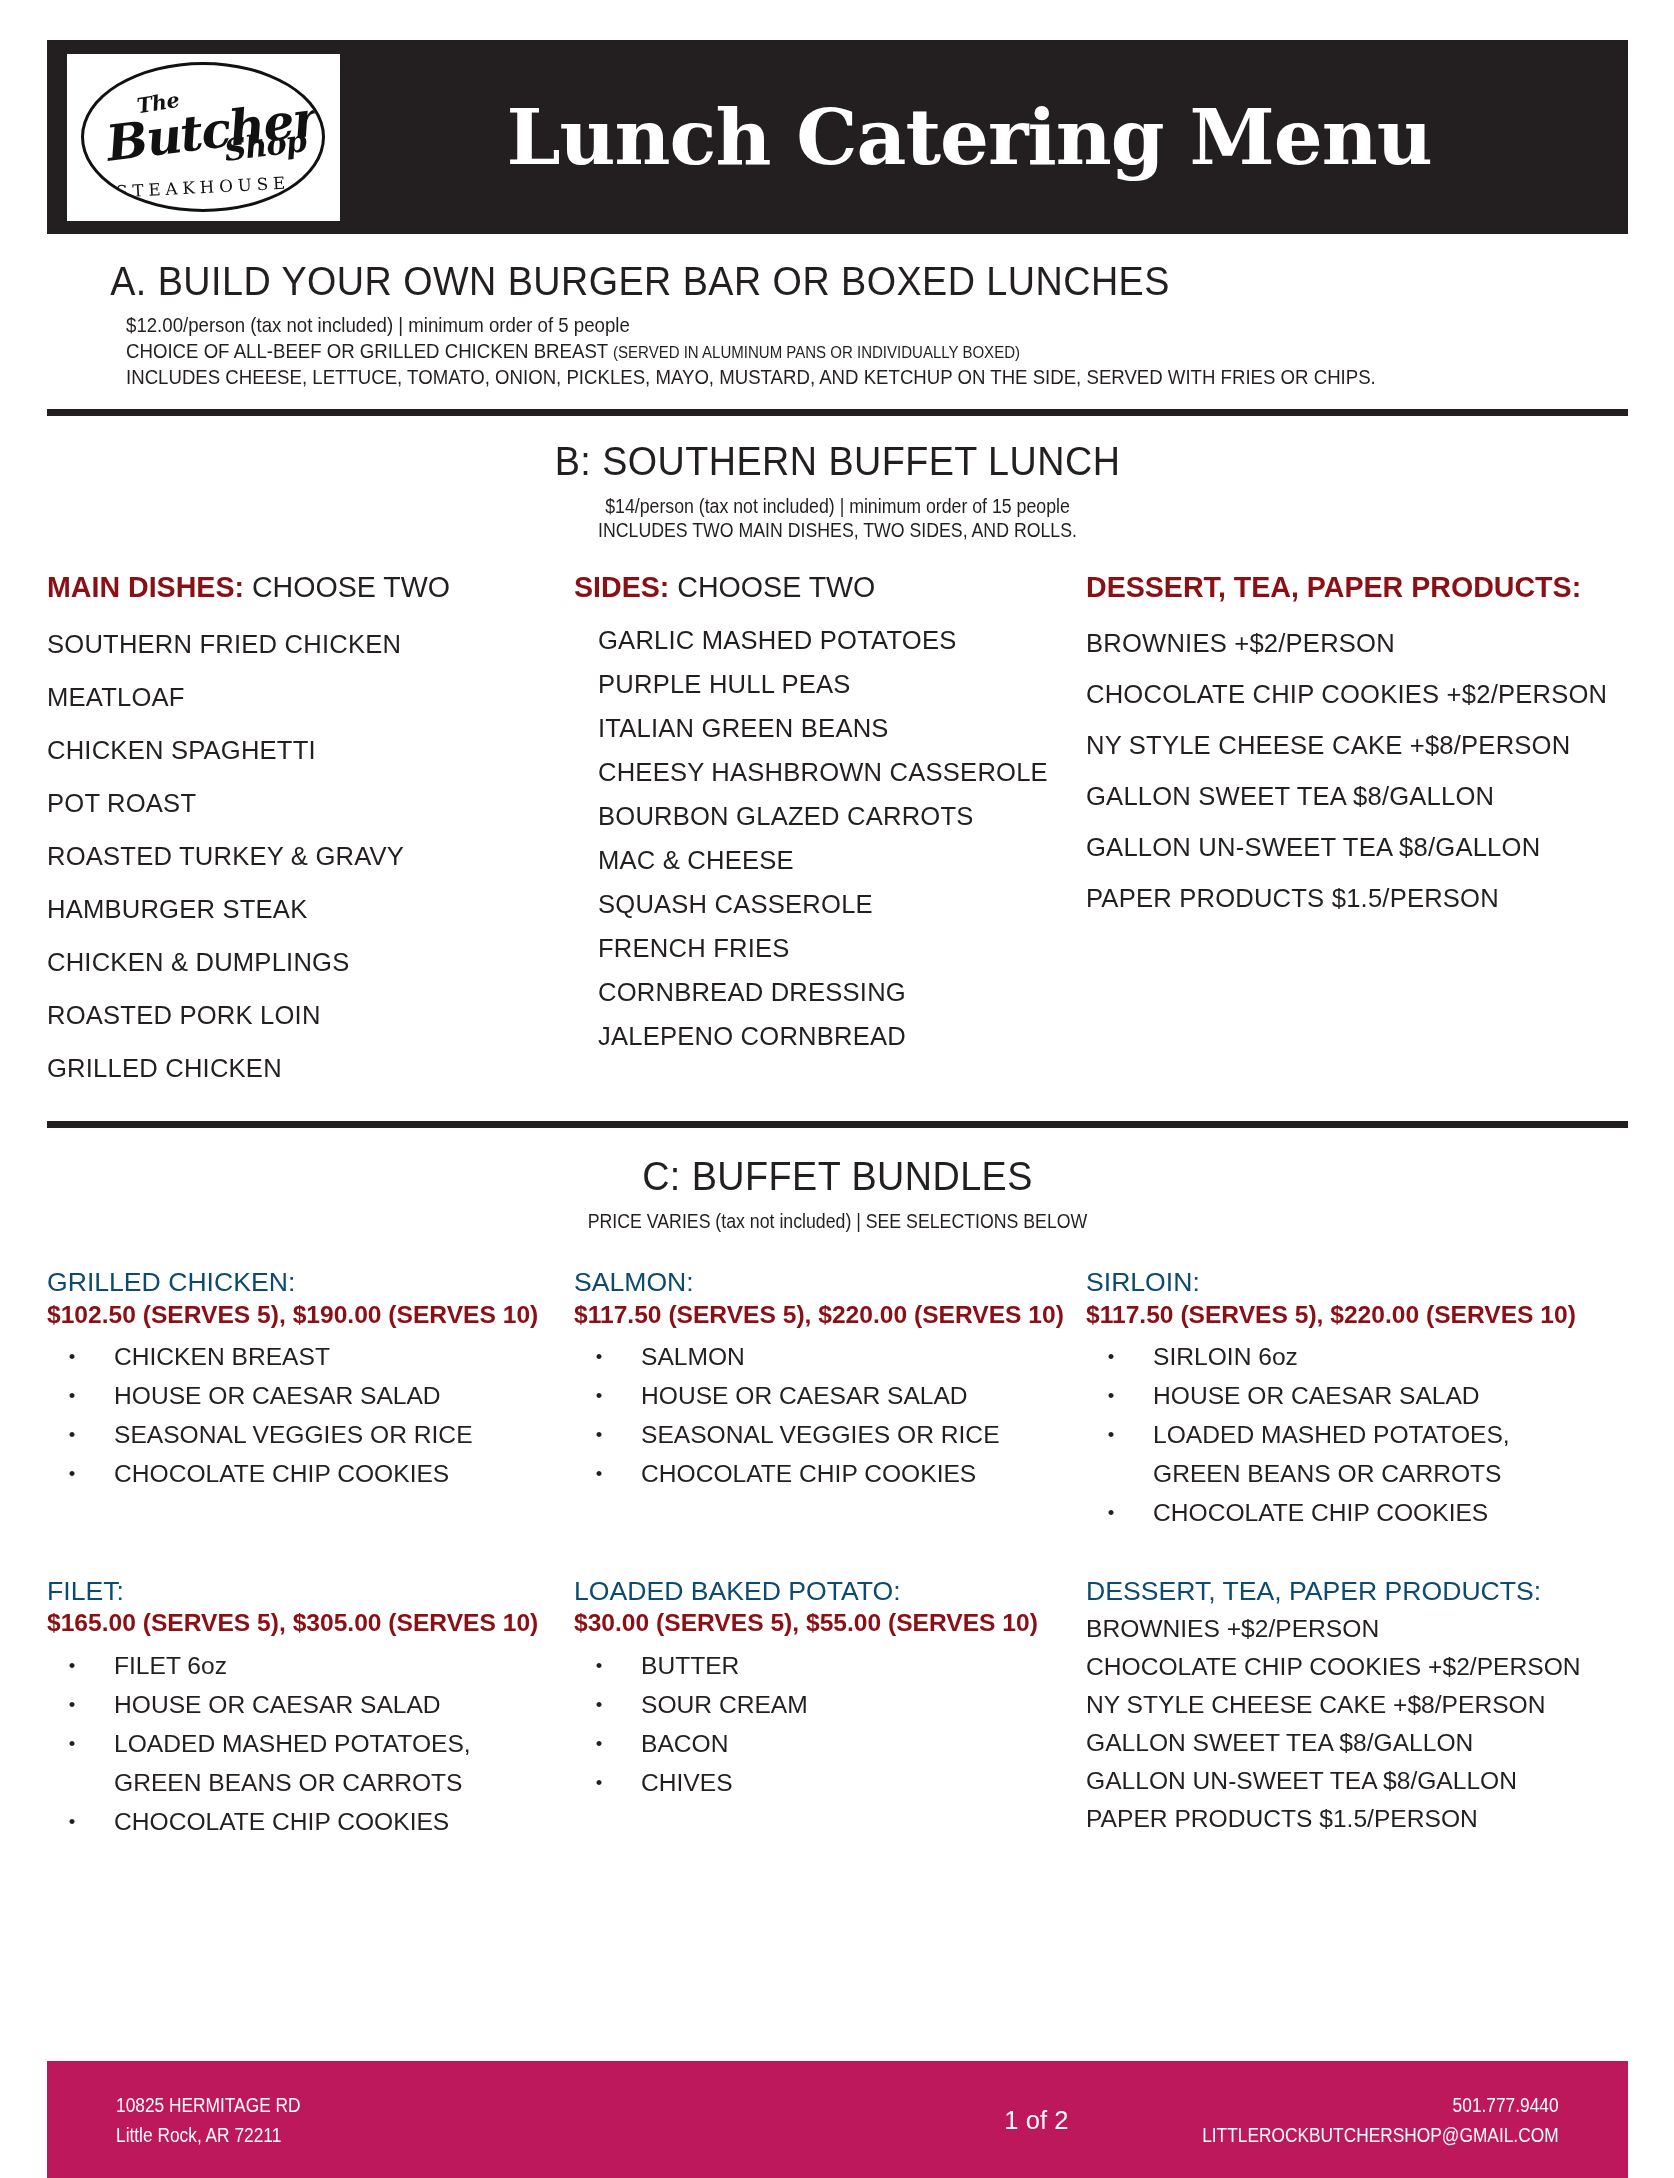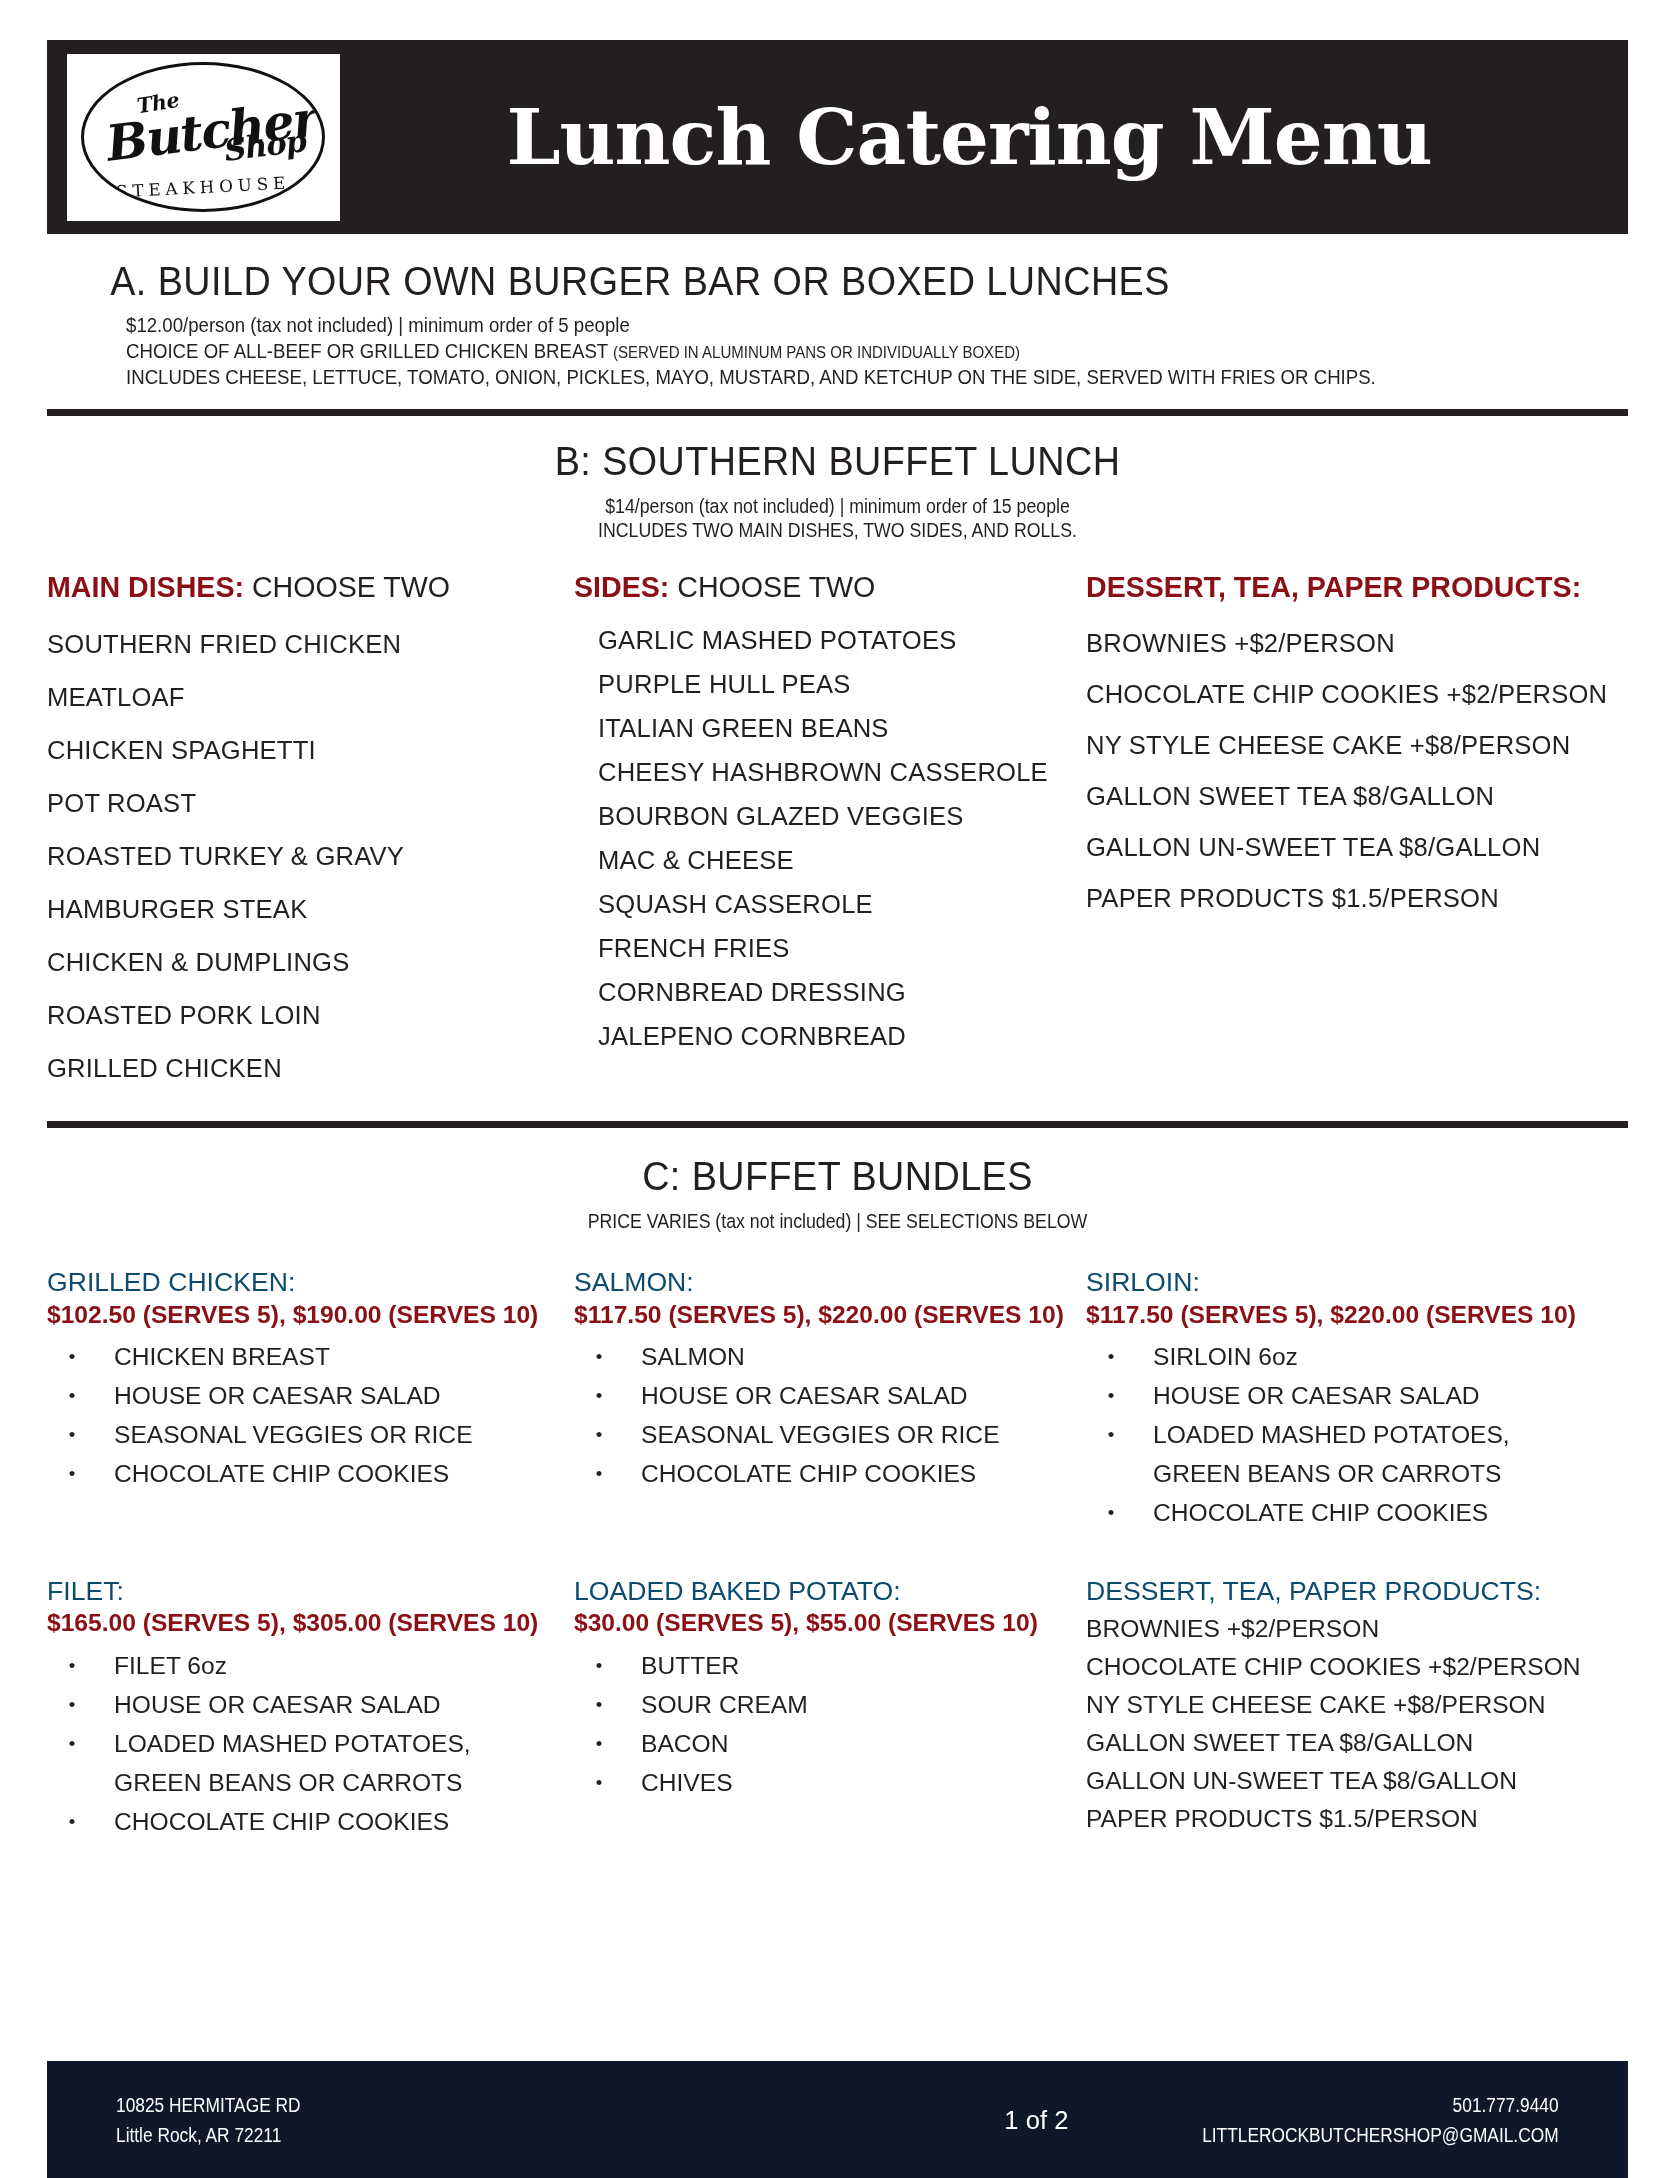--- a/index.html
+++ b/index.html
@@ -235,21 +235,21 @@
     line-height: 38px;
   }
 
   
   .footer-bar {
     position: absolute;
     left: 47px;
     right: 47px;
     bottom: 39px;
     height: 118px;
-    background: #0f172a;
+    background: #be185d;
     color: #ffffff;
     display: flex;
     align-items: center;
     padding: 0 69px;
   }
   .f-left { width: 34%; font-size: 19.7px; line-height: 30.5px; transform: scaleX(0.88); transform-origin: left center; }
   .f-mid { flex: 1; text-align: right; font-size: 25.6px; }
   .f-right { width: 34%; text-align: right; font-size: 19.7px; line-height: 30.5px; transform: scaleX(0.88); transform-origin: right center; }
 </style>
 </head>
@@ -309,21 +309,21 @@
       <div class="col-sides">
         <div class="colhead">
           <span class="red">SIDES:</span>
           <span>CHOOSE TWO</span>
         </div>
         <ul class="menu-list list-narrow" id="sides-list">
             <li>GARLIC MASHED POTATOES</li>
             <li>PURPLE HULL PEAS</li>
             <li>ITALIAN GREEN BEANS</li>
             <li>CHEESY HASHBROWN CASSEROLE</li>
-            <li>BOURBON GLAZED VEGGIES</li>
+            <li>BOURBON GLAZED CARROTS</li>
             <li>MAC &amp; CHEESE</li>
             <li>SQUASH CASSEROLE</li>
             <li>FRENCH FRIES</li>
             <li>CORNBREAD DRESSING</li>
             <li>JALEPENO CORNBREAD</li>
           </ul>
       </div>
 
       <div class="col-dess">
         <div class="colhead">

